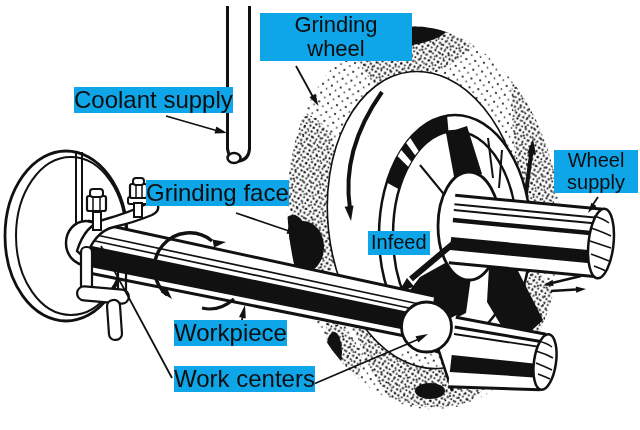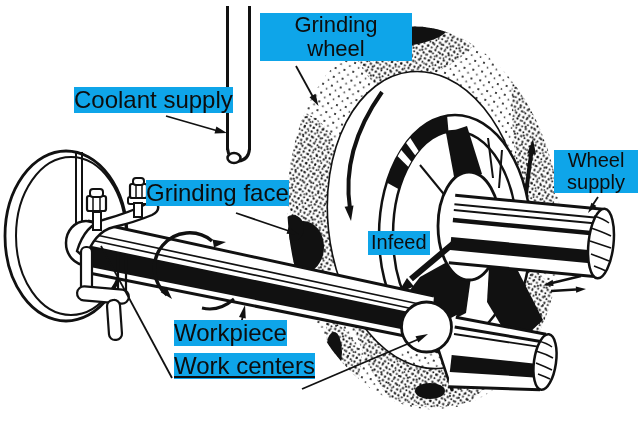--- a/index.html
+++ b/index.html
@@ -213,14 +213,14 @@
 
   <div class="lbl f20 center" style="left:554px;top:150px;width:84px;">
     <div>Wheel</div>
     <div>supply</div>
   </div>
 
   <div class="lbl f20" style="left:368px;top:231px;padding:1px 3px;">Infeed</div>
 
   <div class="lbl f21" style="left:174px;top:320px;">Workpiece</div>
 
-  <div class="lbl f21" style="left:174px;top:353px;text-decoration:underline;">Work centers</div>
+  <div class="lbl f21" style="left:174px;top:366px;">Work centers</div>
 </div>
 
 </body></html>

